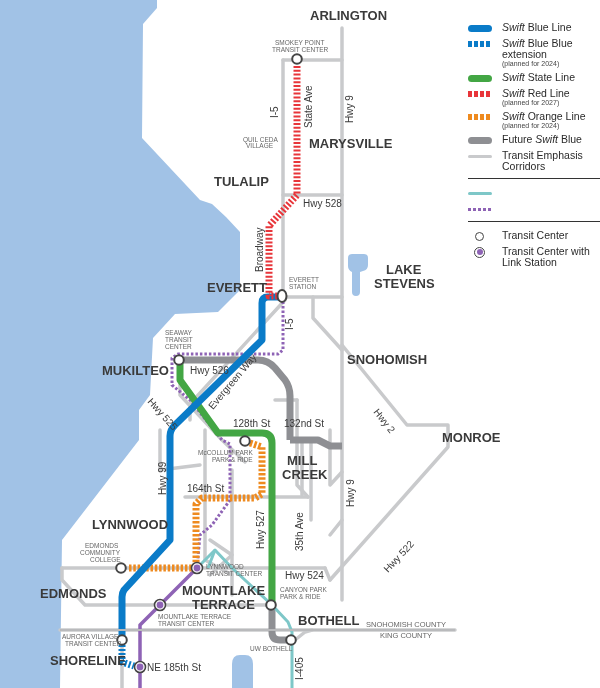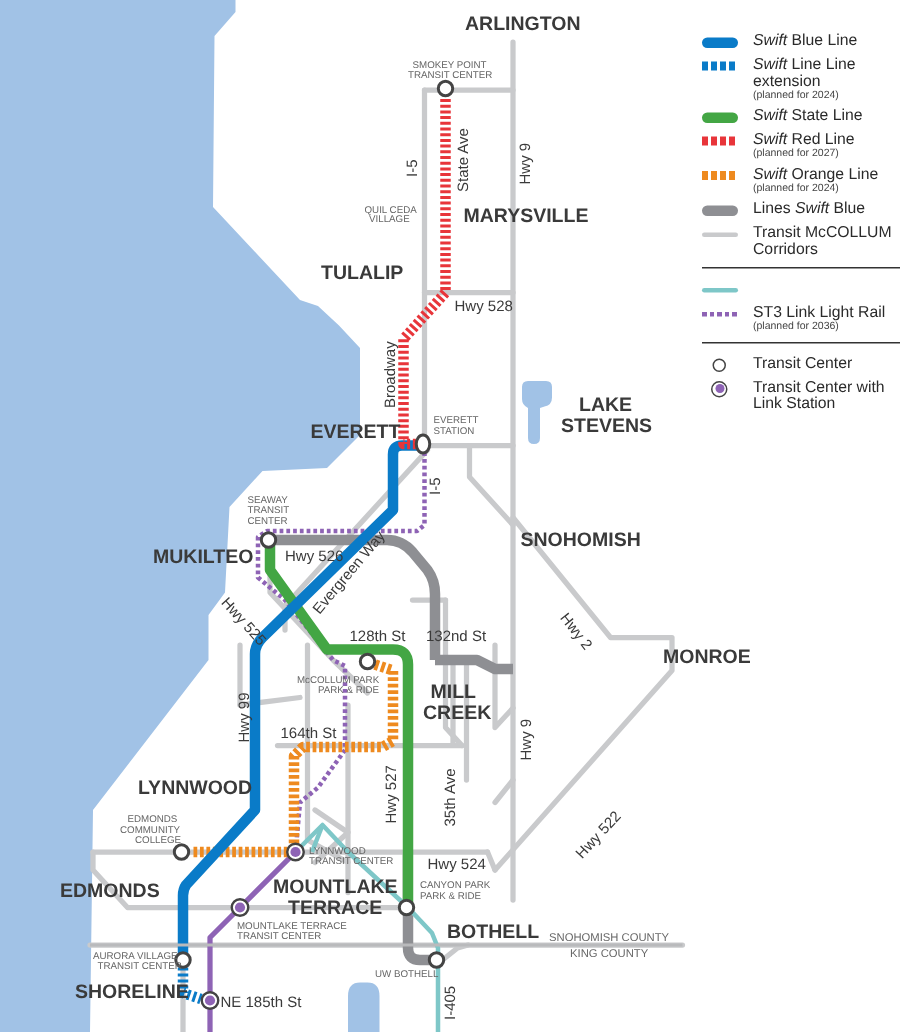--- a/index.html
+++ b/index.html
@@ -190,21 +190,21 @@
   <div class="lg-row">
     <div class="lg-swatch">
         <div class="bar" style="background:#0a7bc8"></div>
       </div>
     <div class="lg-text"><i class="sw">Swift</i><span> Blue Line</span></div>
   </div>
   <div class="lg-row">
     <div class="lg-swatch">
         <div class="dash" style="background:repeating-linear-gradient(90deg,#0a7bc8 0 4px,transparent 4px 6px)"></div>
       </div>
-    <div class="lg-text"><i class="sw">Swift</i><span> Line Line extension</span><span class="lg-sub">(planned for 2024)</span></div>
+    <div class="lg-text"><i class="sw">Swift</i><span> Blue Blue extension</span><span class="lg-sub">(planned for 2024)</span></div>
   </div>
   <div class="lg-row">
     <div class="lg-swatch">
         <div class="bar" style="background:#43a644"></div>
       </div>
     <div class="lg-text"><i class="sw">Swift</i><span> State Line</span></div>
   </div>
   <div class="lg-row">
     <div class="lg-swatch">
         <div class="dash" style="background:repeating-linear-gradient(90deg,#e8353a 0 4px,transparent 4px 6px)"></div>
@@ -214,39 +214,38 @@
   <div class="lg-row">
     <div class="lg-swatch">
         <div class="dash" style="background:repeating-linear-gradient(90deg,#ee8a1f 0 4px,transparent 4px 6px)"></div>
       </div>
     <div class="lg-text"><i class="sw">Swift</i><span> Orange Line</span><span class="lg-sub">(planned for 2024)</span></div>
   </div>
   <div class="lg-row">
     <div class="lg-swatch">
         <div class="bar" style="background:#8e8f93"></div>
       </div>
-    <div class="lg-text"><span>Lines </span><i class="sw">Swift</i><span> Blue</span></div>
+    <div class="lg-text"><span>Future </span><i class="sw">Swift</i><span> Blue</span></div>
   </div>
   <div class="lg-row">
     <div class="lg-swatch">
         <div class="thin" style="background:#c9cacc"></div>
       </div>
-    <div class="lg-text" style="width:100px"><span>Transit McCOLLUM Corridors</span></div>
+    <div class="lg-text" style="width:100px"><span>Transit Emphasis Corridors</span></div>
   </div>
   <div class="lg-divider"></div>
   <div class="lg-row">
     <div class="lg-swatch">
         <div class="thin" style="background:#7ec7c8"></div>
       </div>
   </div>
   <div class="lg-row">
     <div class="lg-swatch">
         <div class="dots" style="background:repeating-linear-gradient(90deg,#8e63b5 0 3px,transparent 3px 5px)"></div>
       </div>
-    <div class="lg-text"><span>ST3 Link Light Rail</span><span class="lg-sub">(planned for 2036)</span></div>
   </div>
   <div class="lg-divider"></div>
   <div class="lg-row">
     <div class="lg-swatch">
         <div class="circ"></div>
       </div>
     <div class="lg-text"><span>Transit Center</span></div>
   </div>
   <div class="lg-row">
     <div class="lg-swatch">

